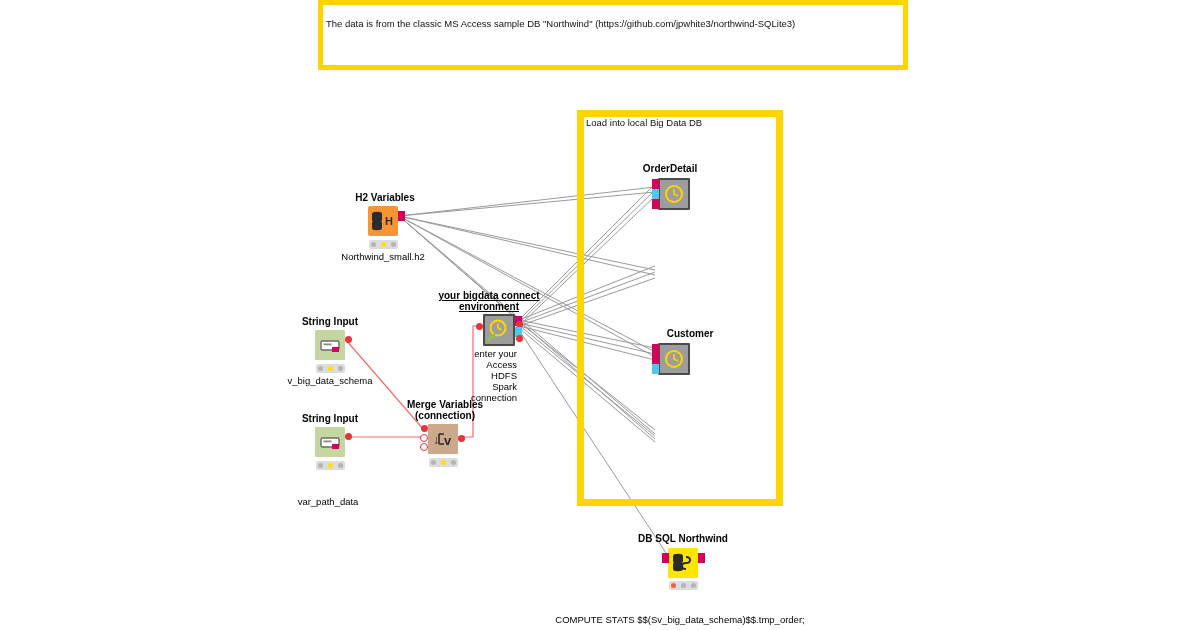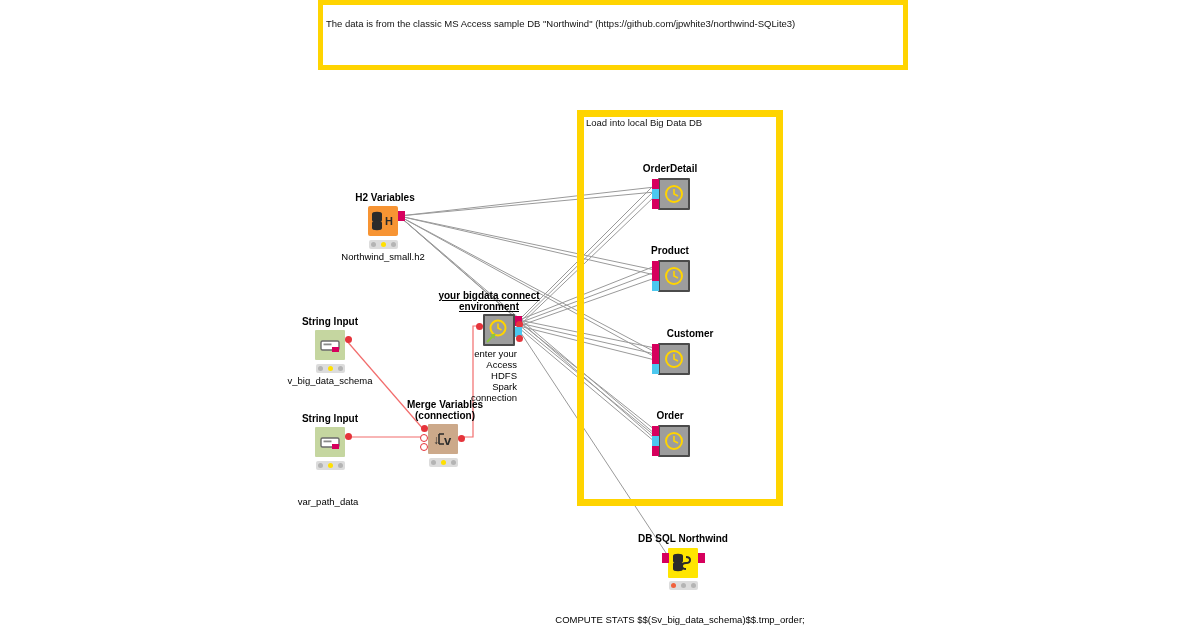--- a/index.html
+++ b/index.html
@@ -265,58 +265,34 @@
       <svg class="icon-svg" width="28" height="28" viewBox="0 0 28 28">
         <circle cx="14" cy="14" r="8" fill="none" stroke="#FFD400" stroke-width="2"></circle>
         <path d="M14,9 L14,14 L18,16" stroke="#FFD400" stroke-width="1.6" fill="none"></path>
       </svg>
     </div>
     <div class="port port-sq" style="left:27px;top:16px;"></div>
     <div class="port port-sq cy" style="left:27px;top:26px;"></div>
     <div class="port port-sq" style="left:27px;top:36px;"></div>
   </div>
 
-  <div class="node" style="left:625px;top:245px;width:90px;height:45px;">
-    <div class="node-title" style="top:0px;left:45px;">Product</div>
-    <div class="node-body body-meta" style="left:33px;top:15px;width:32px;height:32px;">
-      <svg class="icon-svg" width="28" height="28" viewBox="0 0 28 28">
-        <circle cx="14" cy="14" r="8" fill="none" stroke="#FFD400" stroke-width="2"></circle>
-        <path d="M14,9 L14,14 L18,16" stroke="#FFD400" stroke-width="1.6" fill="none"></path>
-      </svg>
-    </div>
-    <div class="port port-sq" style="left:27px;top:16px;"></div>
-    <div class="port port-sq" style="left:27px;top:26px;"></div>
-    <div class="port port-sq cy" style="left:27px;top:36px;"></div>
-  </div>
 
   <div class="node" style="left:625px;top:328px;width:90px;height:45px;">
     <div class="node-title" style="top:0px;left:45px;margin-left:20px;">Customer</div>
     <div class="node-body body-meta" style="left:33px;top:15px;width:32px;height:32px;">
       <svg class="icon-svg" width="28" height="28" viewBox="0 0 28 28">
         <circle cx="14" cy="14" r="8" fill="none" stroke="#FFD400" stroke-width="2"></circle>
         <path d="M14,9 L14,14 L18,16" stroke="#FFD400" stroke-width="1.6" fill="none"></path>
       </svg>
     </div>
     <div class="port port-sq" style="left:27px;top:16px;"></div>
     <div class="port port-sq" style="left:27px;top:26px;"></div>
     <div class="port port-sq cy" style="left:27px;top:36px;"></div>
   </div>
 
-  <div class="node" style="left:625px;top:410px;width:90px;height:45px;">
-    <div class="node-title" style="top:0px;left:45px;">Order</div>
-    <div class="node-body body-meta" style="left:33px;top:15px;width:32px;height:32px;">
-      <svg class="icon-svg" width="28" height="28" viewBox="0 0 28 28">
-        <circle cx="14" cy="14" r="8" fill="none" stroke="#FFD400" stroke-width="2"></circle>
-        <path d="M14,9 L14,14 L18,16" stroke="#FFD400" stroke-width="1.6" fill="none"></path>
-      </svg>
-    </div>
-    <div class="port port-sq" style="left:27px;top:16px;"></div>
-    <div class="port port-sq cy" style="left:27px;top:26px;"></div>
-    <div class="port port-sq" style="left:27px;top:36px;"></div>
-  </div>
 
   <div class="node" style="left:625px;top:533px;width:160px;height:100px;">
     <div class="node-title" style="top:0px;left:58px;">DB SQL Northwind</div>
     <div class="node-body body-yellow" style="left:43px;top:15px;width:30px;height:30px;">
       <svg class="icon-svg" width="30" height="30" viewBox="0 0 30 30">
         <ellipse cx="10" cy="8" rx="5" ry="2.2" fill="#2b2b2b"></ellipse>
         <path d="M5,8 L5,13 a5,2.2 0 0 0 10,0 L15,8" fill="#2b2b2b"></path>
         <ellipse cx="10" cy="16" rx="5" ry="2.2" fill="#2b2b2b"></ellipse>
         <path d="M5,16 L5,21 a5,2.2 0 0 0 10,0 L15,16" fill="#2b2b2b"></path>
         <path d="M18,9 q4,0 4,3 q0,3 -4,3 q-4,0 -4,3 q0,3 4,3" stroke="#2b2b2b" stroke-width="2" fill="none"></path>

